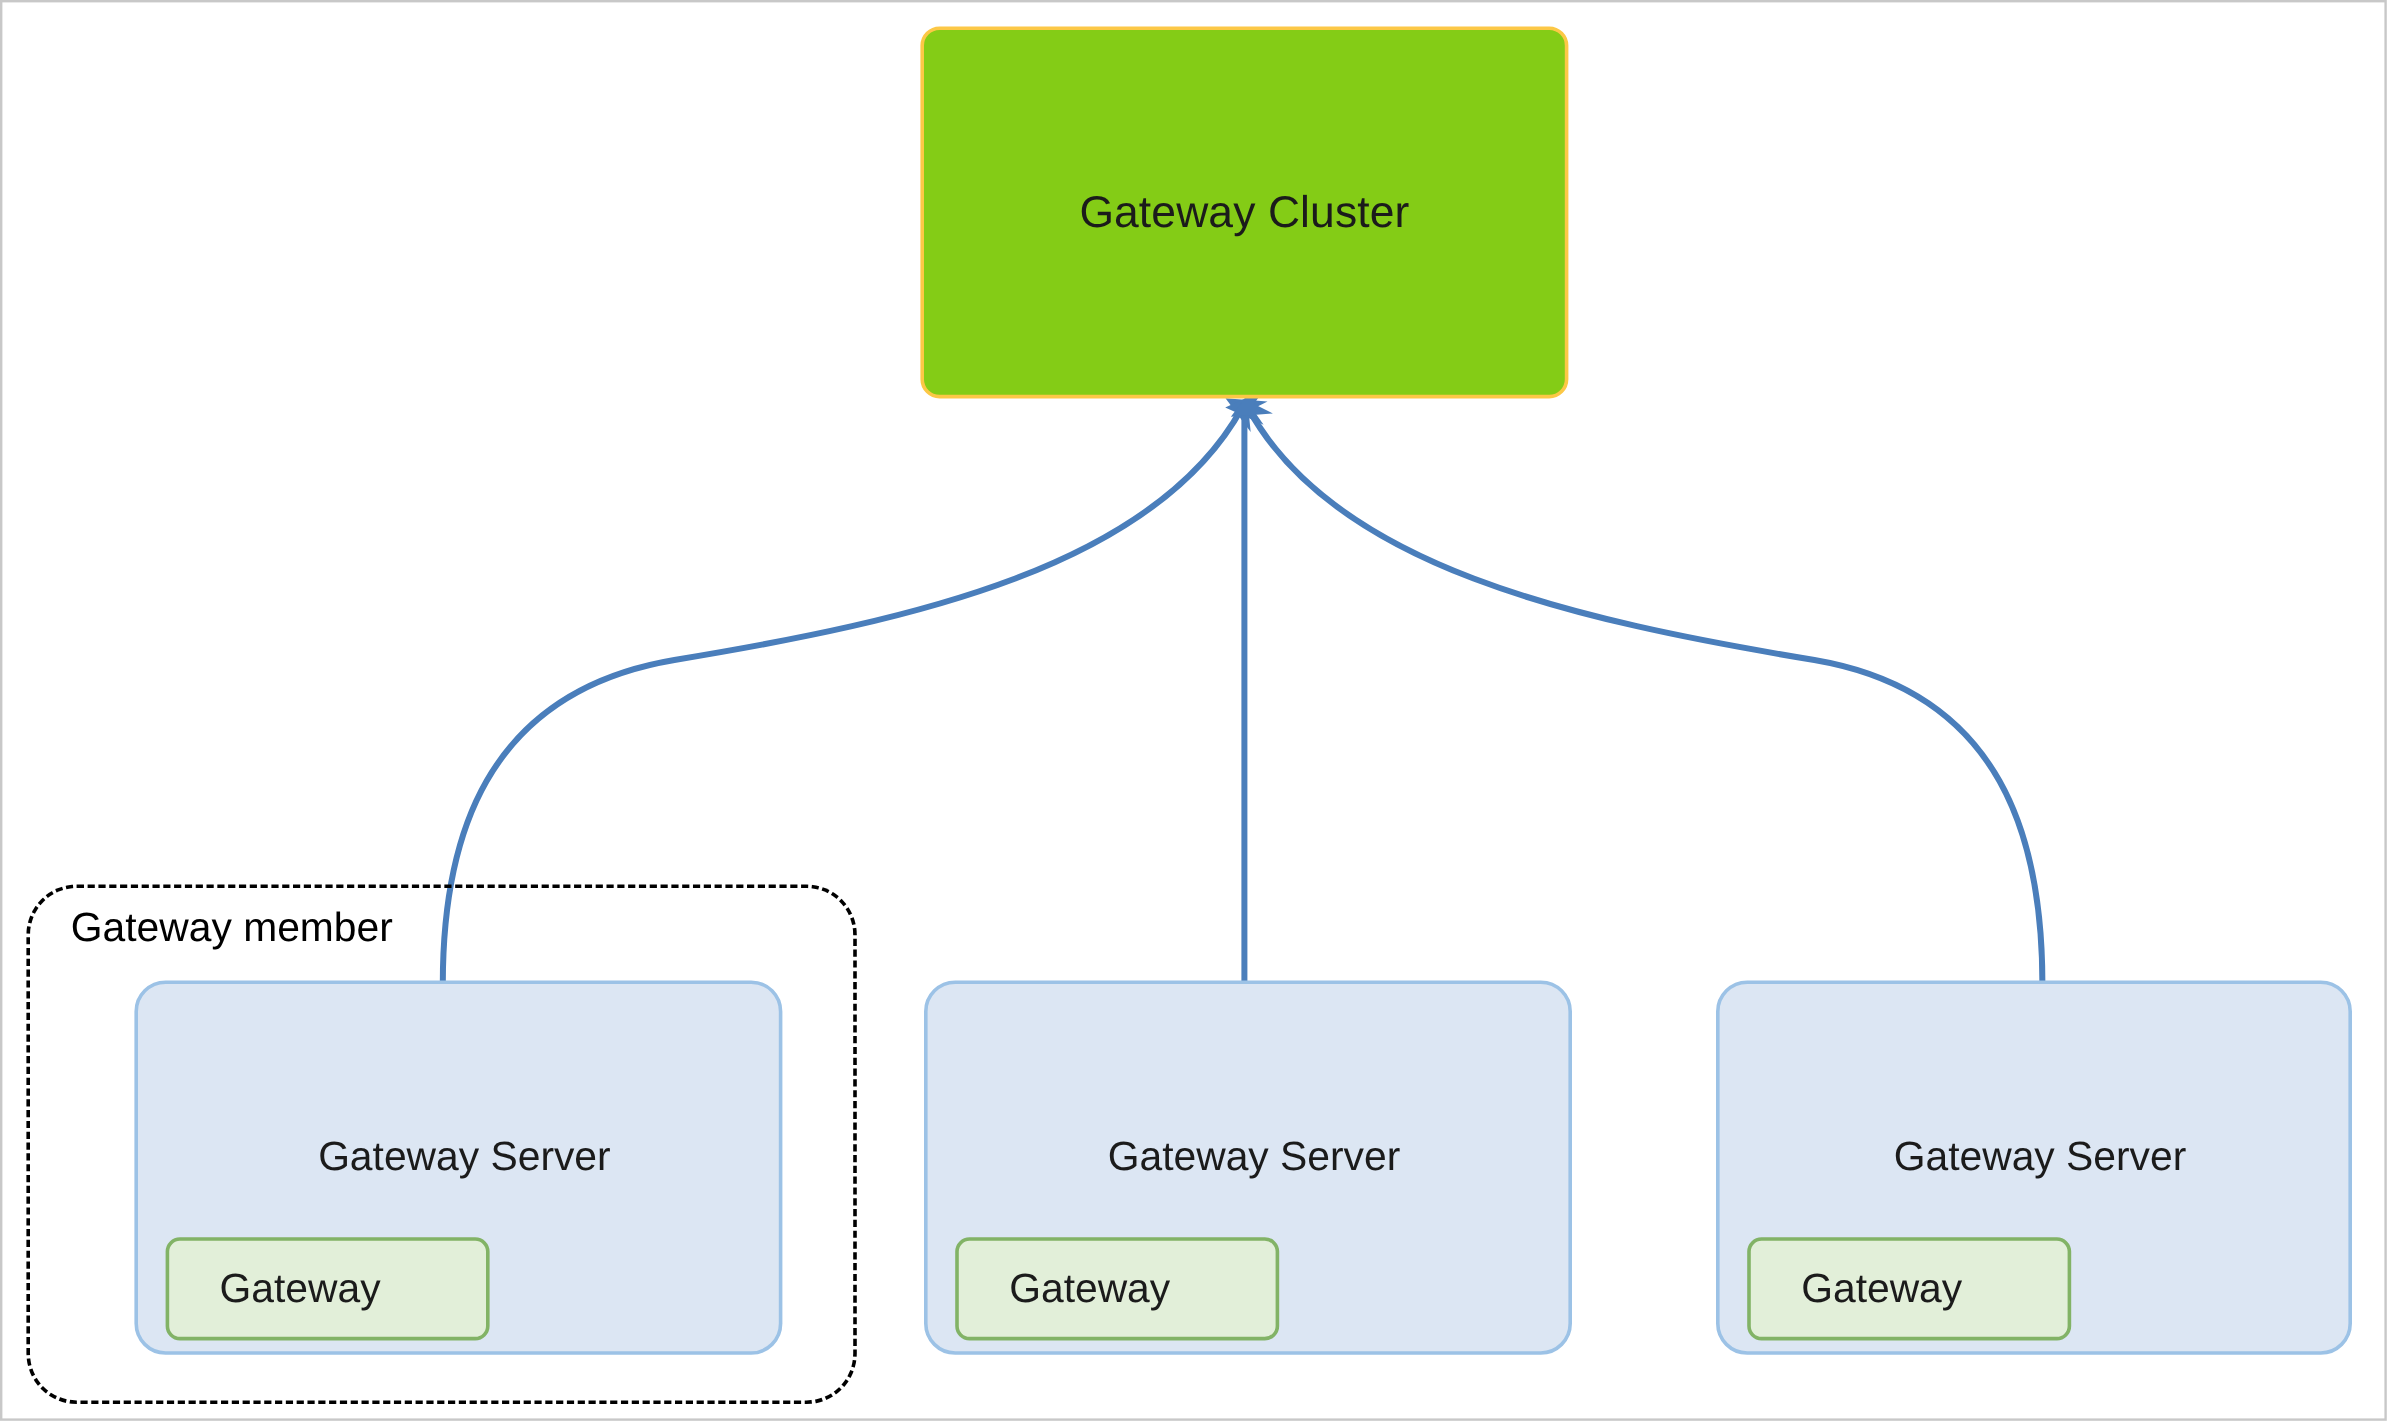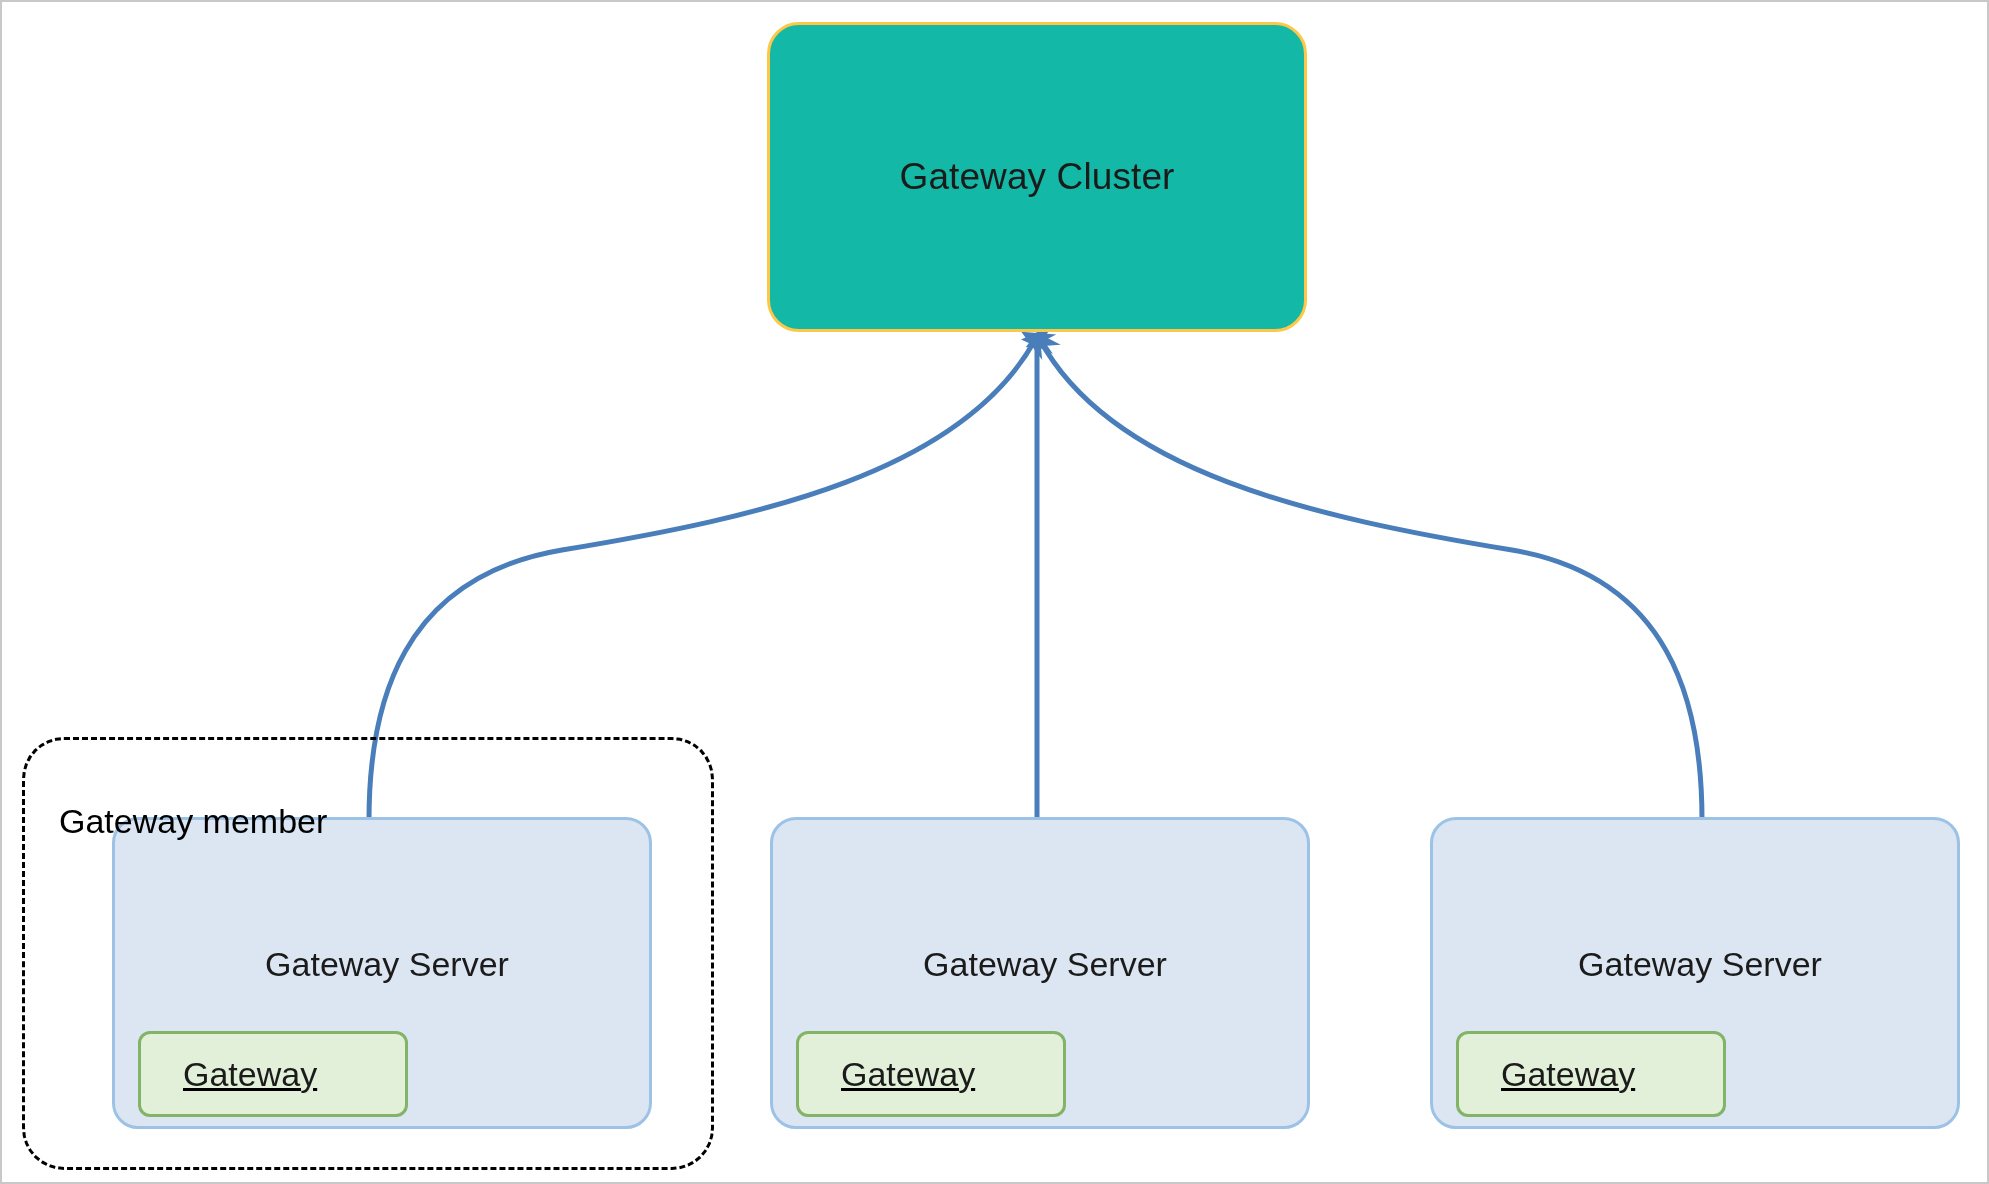--- a/index.html
+++ b/index.html
@@ -33,23 +33,23 @@
     z-index: 1;
     pointer-events: none;
   }
   .node {
     position: absolute;
     box-sizing: border-box;
     z-index: 2;
   }
   
   .cluster-box {
-    background: #14b8a6;
+    background: #84cc16;
     border: 3px solid #fcc846;
-    border-radius: 32px;
+    border-radius: 16px;
     display: flex;
     align-items: center;
     justify-content: center;
   }
   .cluster-label {
     font-size: 37px;
     color: #1b1b1b;
     letter-spacing: 0.1px;
     white-space: nowrap;
   }
@@ -62,21 +62,20 @@
     background: transparent;
     z-index: 3;
     pointer-events: none;
   }
   .member-label {
     position: absolute;
     font-size: 34px;
     color: #000000;
     white-space: nowrap;
     z-index: 4;
-    margin-top: 48px;
   }
   
   .server-box {
     background: #dce6f3;
     border: 3px solid #9cc2e6;
     border-radius: 26px;
   }
   .server-label {
     position: absolute;
     left: 0;
@@ -90,21 +89,20 @@
   
   .gateway-chip {
     position: absolute;
     box-sizing: border-box;
     background: #e2efd9;
     border: 3px solid #82b366;
     border-radius: 12px;
     display: flex;
     align-items: center;
     padding-left: 42px;
-    text-decoration: underline;
   }
   .gateway-chip-label {
     font-size: 34px;
     color: #1b1b1b;
     white-space: nowrap;
   }
 </style>
 </head>
 <body>
 

